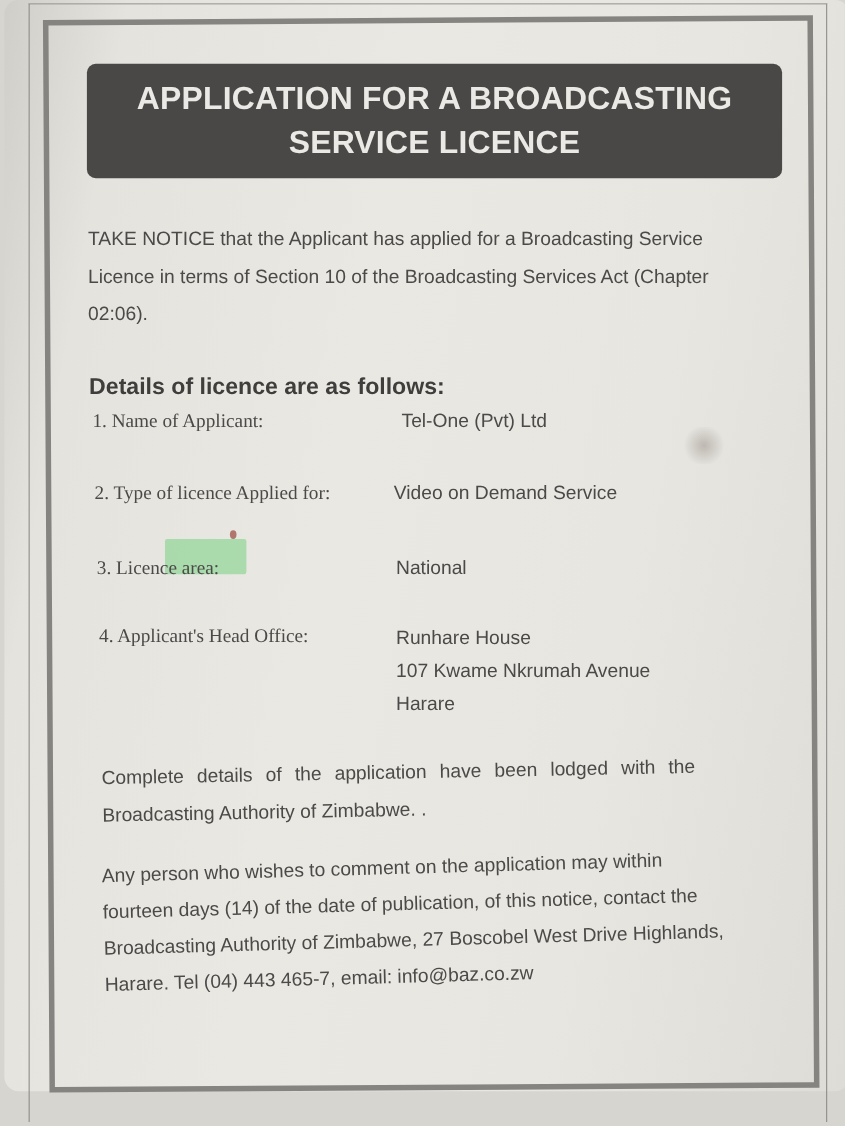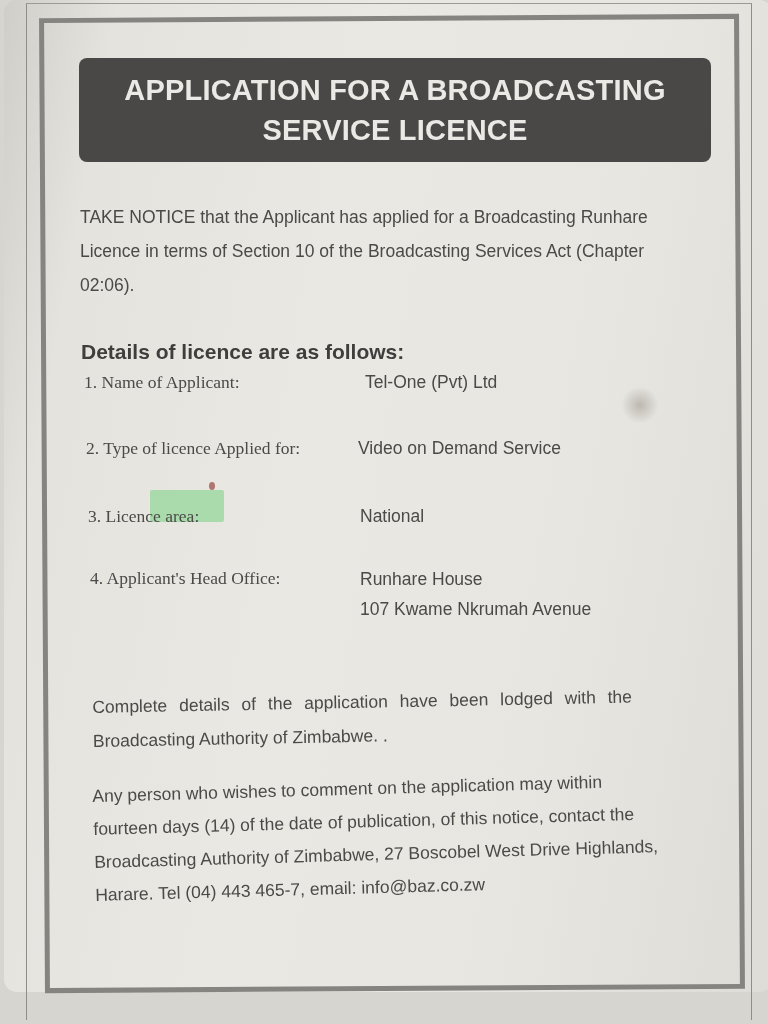--- a/index.html
+++ b/index.html
@@ -129,21 +129,21 @@
 <div class="paper">
   <div class="outer-rule"></div>
   <div class="frame"></div>
 
   <div class="title-box">
     <span class="line">APPLICATION FOR A BROADCASTING</span>
     <span class="line">SERVICE LICENCE</span>
   </div>
 
   <div class="text notice">
-    <span class="line-block">TAKE NOTICE that the Applicant has applied for a Broadcasting Runhare</span>
+    <span class="line-block">TAKE NOTICE that the Applicant has applied for a Broadcasting Service</span>
     <span class="line-block">Licence in terms of Section 10 of the Broadcasting Services Act (Chapter</span>
     <span class="line-block">02:06).</span>
   </div>
 
   <div class="heading">Details of licence are as follows:</div>
 
   <div class="smudge"></div>
 
   <div class="row row1">
     <span class="label">1. Name of Applicant:</span>
@@ -161,20 +161,21 @@
   <div class="row row3">
     <span class="label">3. Licence area:</span>
     <span class="value">National</span>
   </div>
 
   <div class="row row4">
     <span class="label">4. Applicant's Head Office:</span>
     <span class="value">
       <span>Runhare House</span>
       <span>107 Kwame Nkrumah Avenue</span>
+      <span>Harare</span>
     </span>
   </div>
 
   <div class="text para1">
     <span class="line-block">Complete details of the application have been lodged with the</span>
     <span class="line-block l2">Broadcasting Authority of Zimbabwe. .</span>
   </div>
 
   <div class="text para2">
     <span class="line-block">Any person who wishes to comment on the application may within</span>

